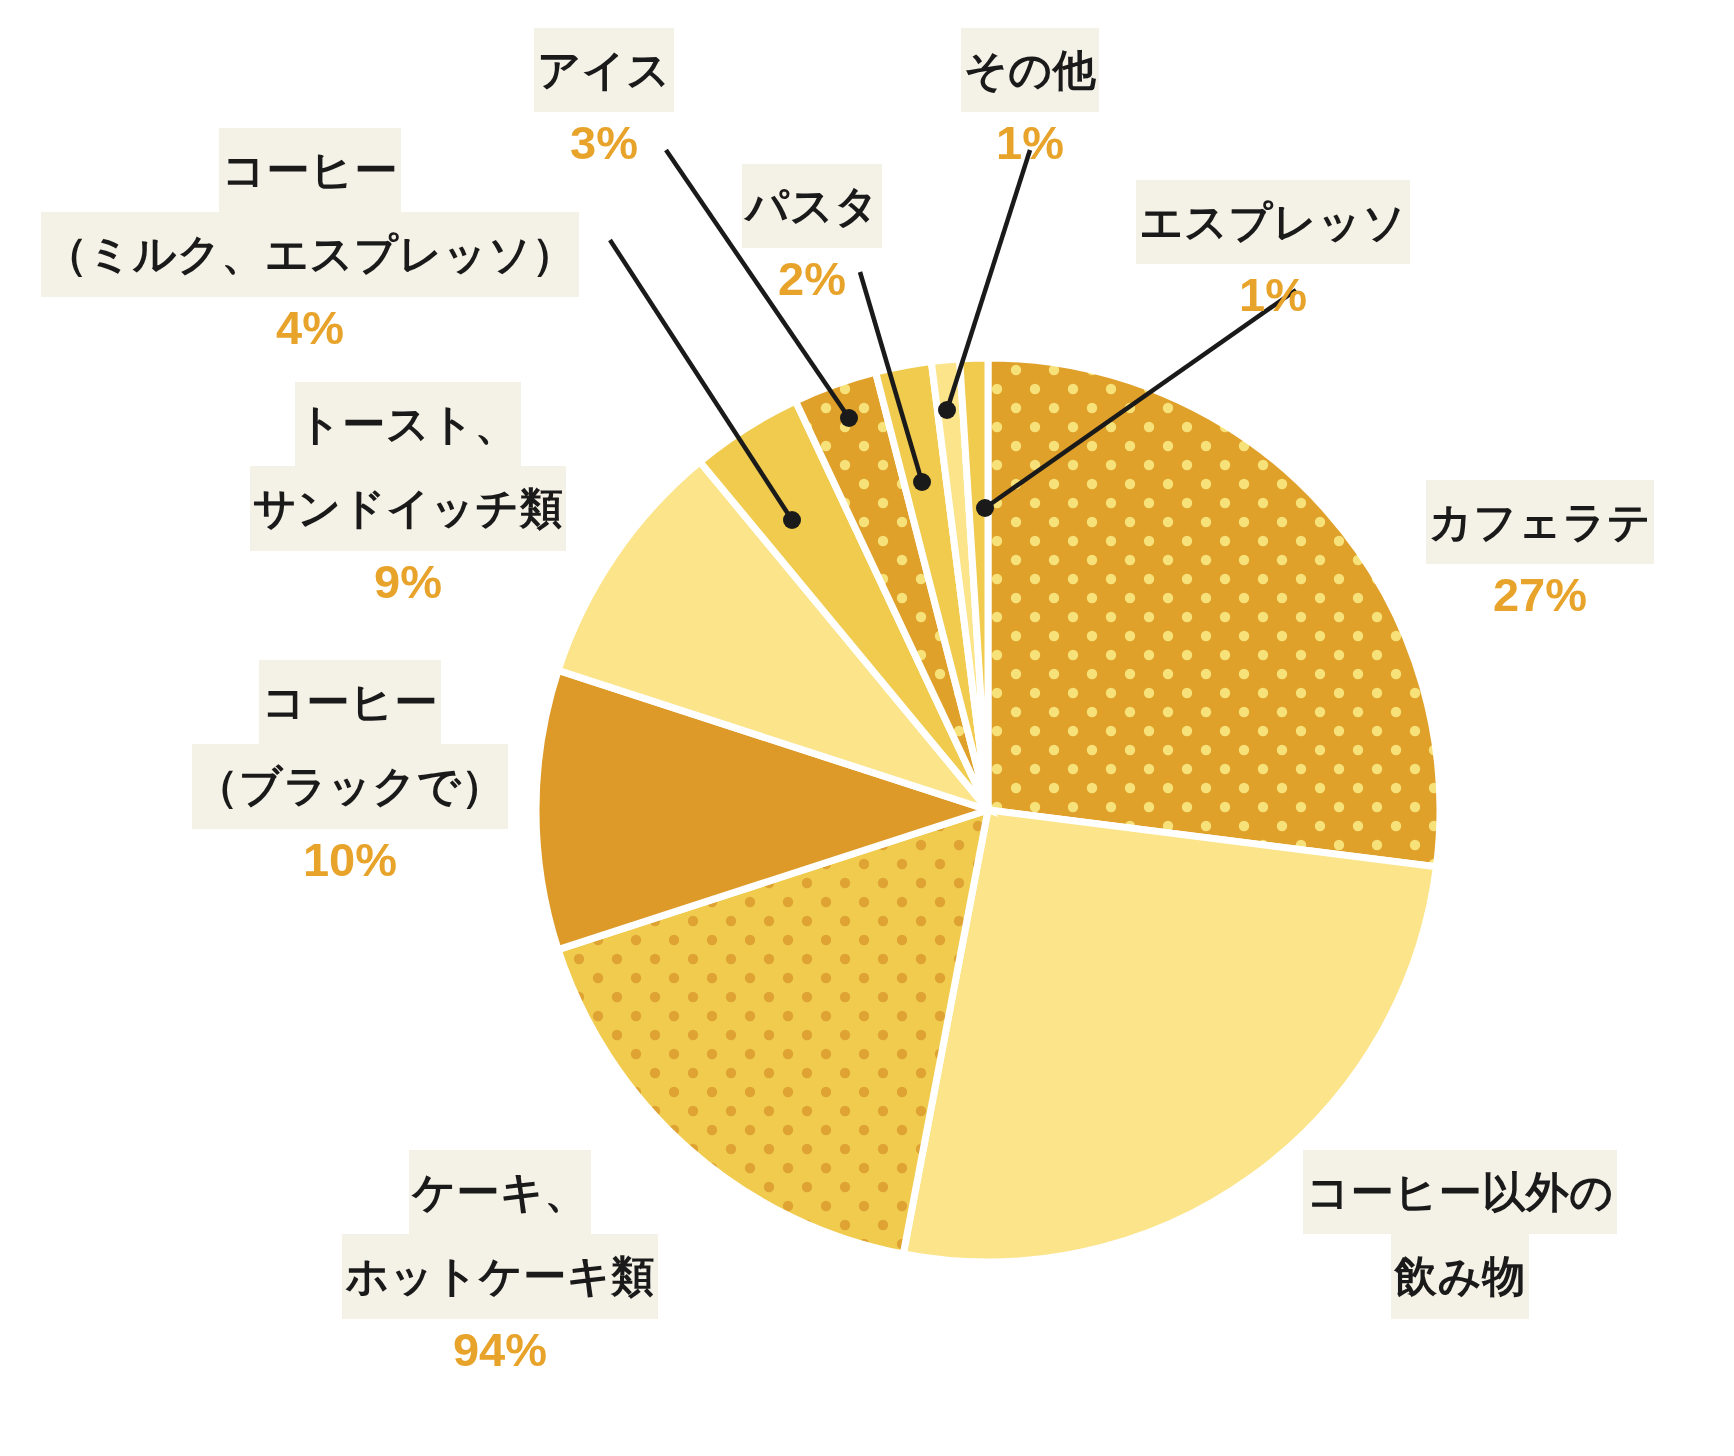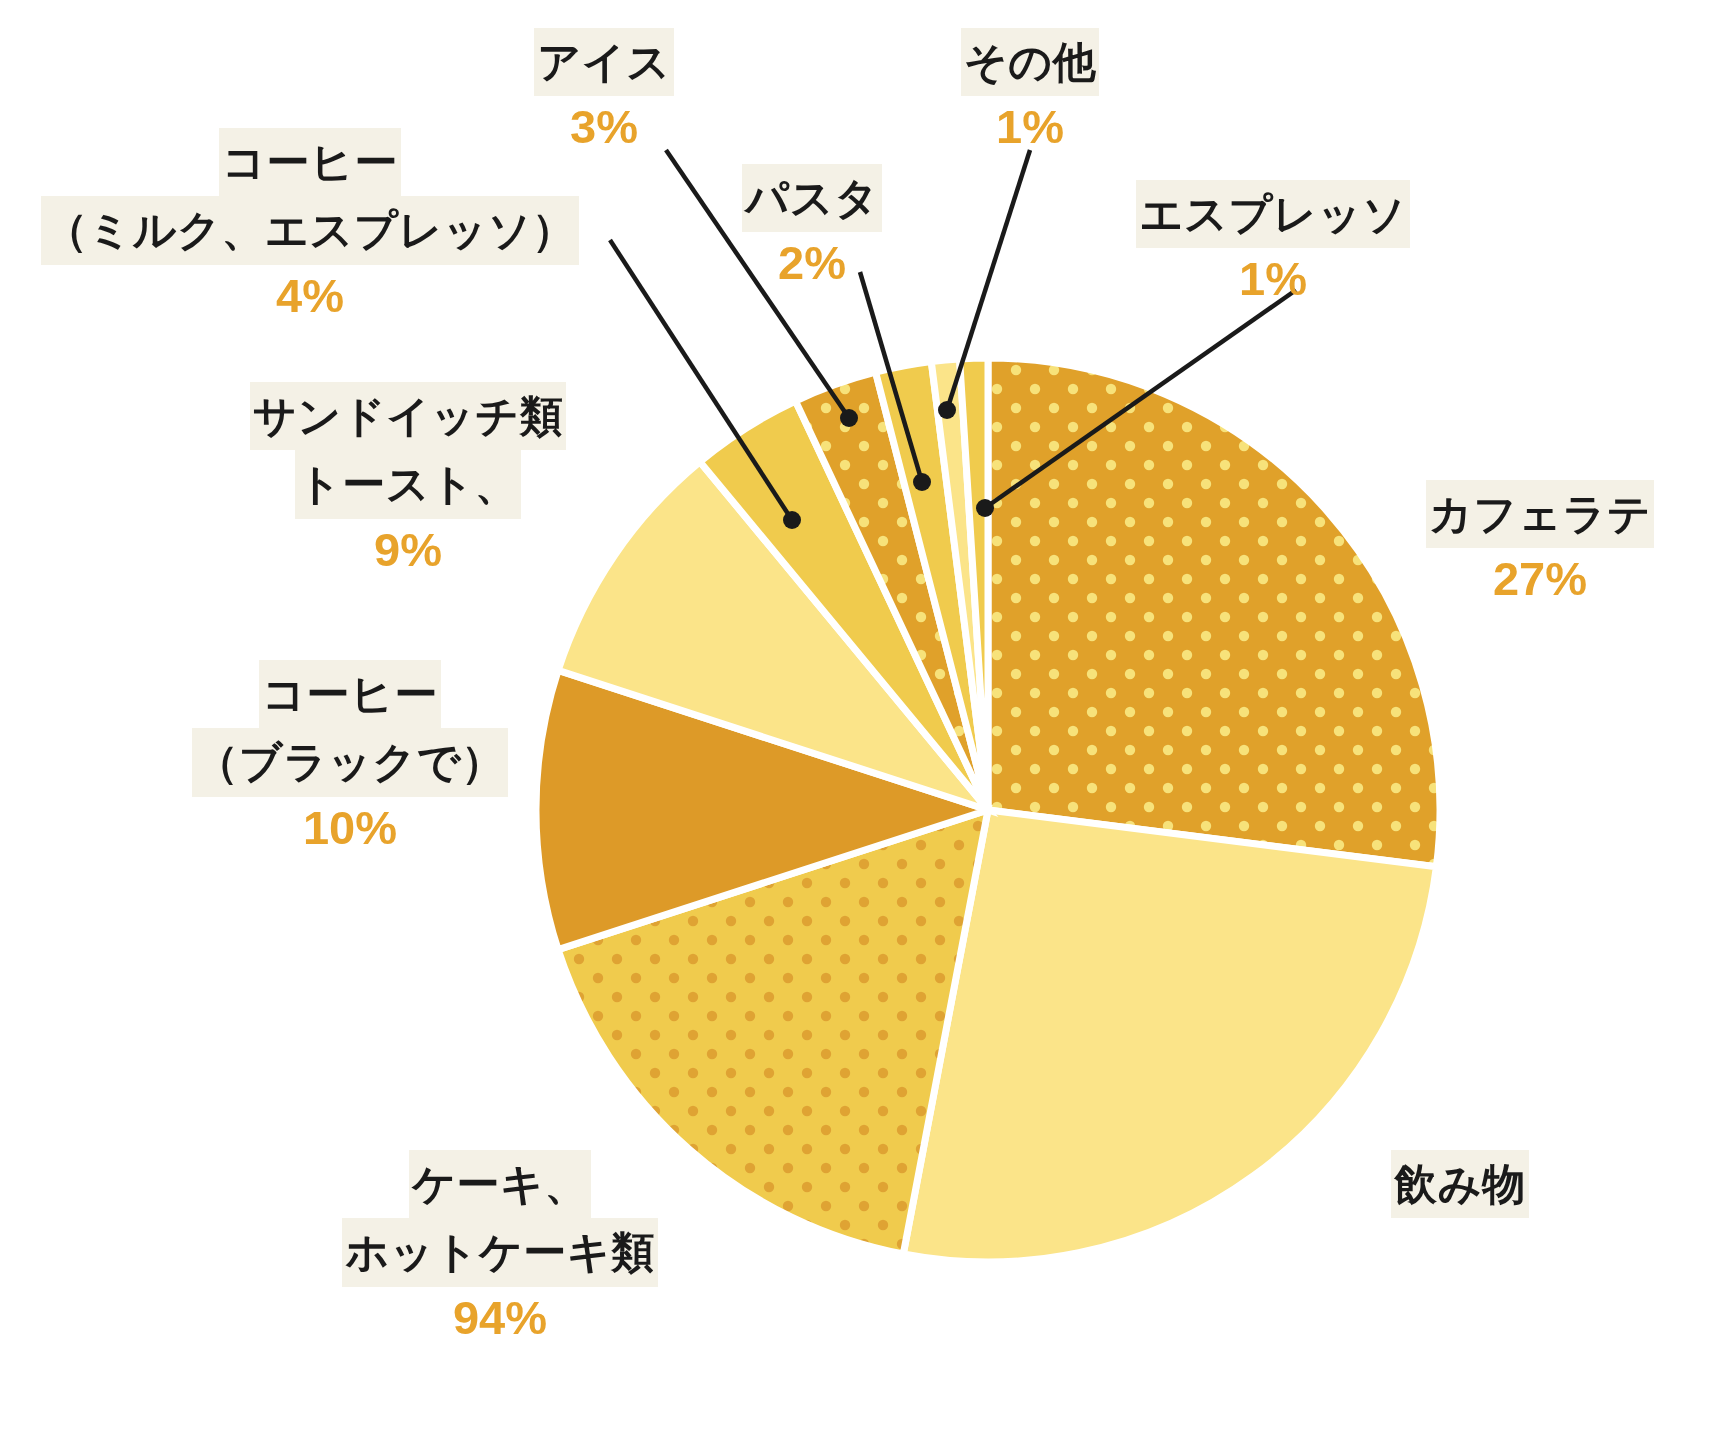--- a/index.html
+++ b/index.html
@@ -35,21 +35,21 @@
   }
   .label .ltext {
     display: block;
     font-weight: bold;
     color: #1a1a1a;
     font-size: 43px;
     letter-spacing: 0.5px;
   }
   .label .ltext span.bgline {
     background: #f4f1e6;
-    padding: 8px 3px;
+    padding: 16px 3px;
     display: inline-block;
   }
   .label .lval {
     display: block;
     font-weight: bold;
     color: #e8a32b;
     font-size: 47px;
     margin-top: 2px;
   }
 </style>
@@ -123,37 +123,38 @@
     <span class="ltext"><span class="bgline">パスタ</span></span>
     <span class="lval">2%</span>
   </div>
 
   <div class="label" style="left:1023px; top:180px; width:500px;">
     <span class="ltext"><span class="bgline">エスプレッソ</span></span>
     <span class="lval">1%</span>
   </div>
 
   <div class="label" style="left:208px; top:382px; width:400px;">
+    <span class="ltext"><span class="bgline">トースト、</span></span>
     <span class="ltext"><span class="bgline">サンドイッチ類</span></span>
-    <span class="ltext"><span class="bgline">トースト、</span></span>
     <span class="lval">9%</span>
   </div>
 
   <div class="label" style="left:1330px; top:480px; width:420px;">
     <span class="ltext"><span class="bgline">カフェラテ</span></span>
     <span class="lval">27%</span>
   </div>
 
   <div class="label" style="left:150px; top:660px; width:400px;">
     <span class="ltext"><span class="bgline">コーヒー</span></span>
     <span class="ltext"><span class="bgline">（ブラックで）</span></span>
     <span class="lval">10%</span>
   </div>
 
   <div class="label" style="left:1240px; top:1150px; width:440px;">
+    <span class="ltext"><span class="bgline">コーヒー以外の</span></span>
     <span class="ltext"><span class="bgline">飲み物</span></span>
   </div>
 
   <div class="label" style="left:280px; top:1150px; width:440px;">
     <span class="ltext"><span class="bgline">ケーキ、</span></span>
     <span class="ltext"><span class="bgline">ホットケーキ類</span></span>
     <span class="lval">94%</span>
   </div>
 
 </div>

